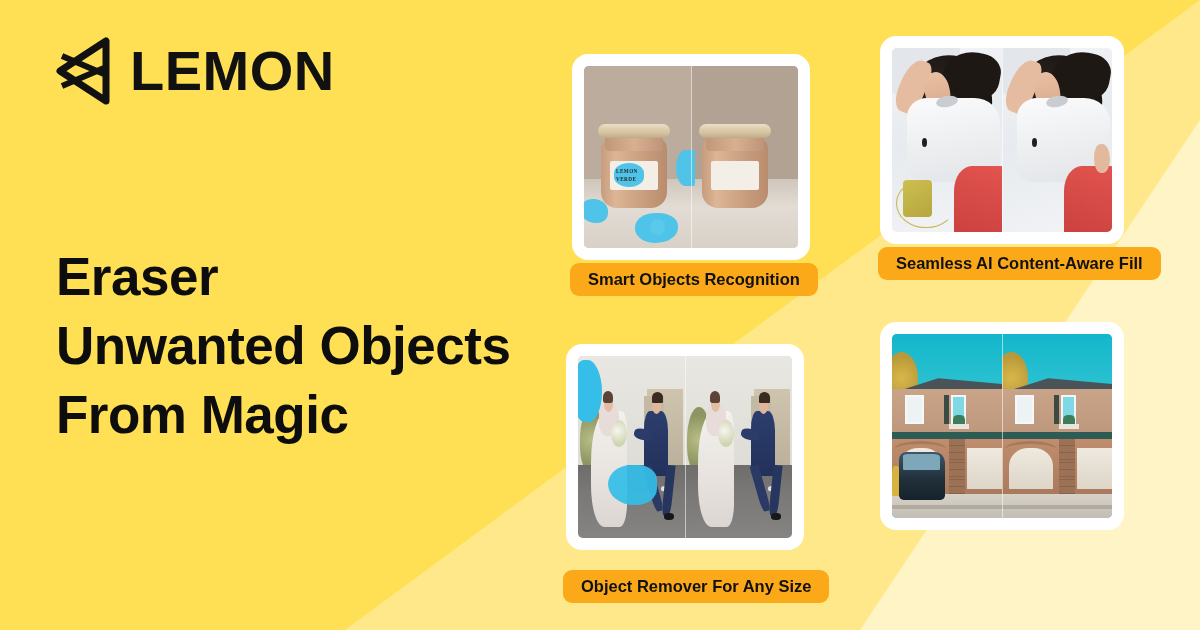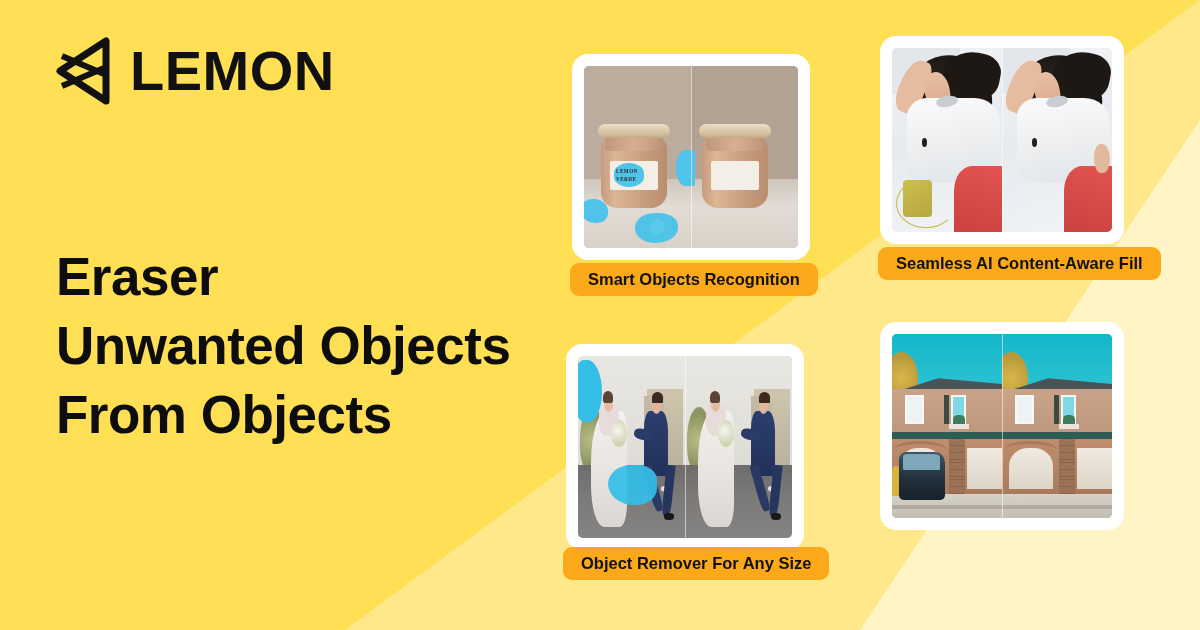--- a/index.html
+++ b/index.html
@@ -107,21 +107,21 @@
     align-items: center;
     justify-content: center;
     white-space: nowrap;
     padding: 0 18px;
     height: 33px;
     box-sizing: border-box;
     font-family: "Liberation Sans", sans-serif;
   }
   .badge-1 { left: 570px; top: 263px; text-align: center; }
   .badge-2 { left: 878px; top: 247px; }
-  .badge-3 { left: 563px; top: 547px; }
+  .badge-3 { left: 563px; top: 570px; }
   .badge-4 { left: 881px; top: 527px; }
 
   
   .ph { position: absolute; inset: 0; }
   .half-split {
     position: absolute; top: 0; bottom: 0; left: 50%;
     width: 1px; background: rgba(255,255,255,0.55); z-index: 40;
   }
 
   
@@ -298,21 +298,21 @@
     <svg class="logo-mark" viewBox="0 0 62 70">
       <path d="M54 5 L54 65 L8 35 Z" fill="none" stroke="#111111" stroke-width="7" stroke-linejoin="round"></path>
       <path d="M10 20 L52 38 M10 50 L52 32" fill="none" stroke="#111111" stroke-width="6" stroke-linejoin="round"></path>
     </svg>
     <div class="logo-word">LEMON</div>
   </div>
 
   <div class="headline">
     <div>Eraser</div>
     <div>Unwanted Objects</div>
-    <div>From Objects</div>
+    <div>From Magic</div>
   </div>
 
   <div class="card card-1">
     <div class="card-photo">
       <div class="ph">
         <div class="p1-bg"></div>
         <div class="p1-wallL"></div>
           <div class="p1-wallR"></div>
         <div class="p1-table"></div>
 

